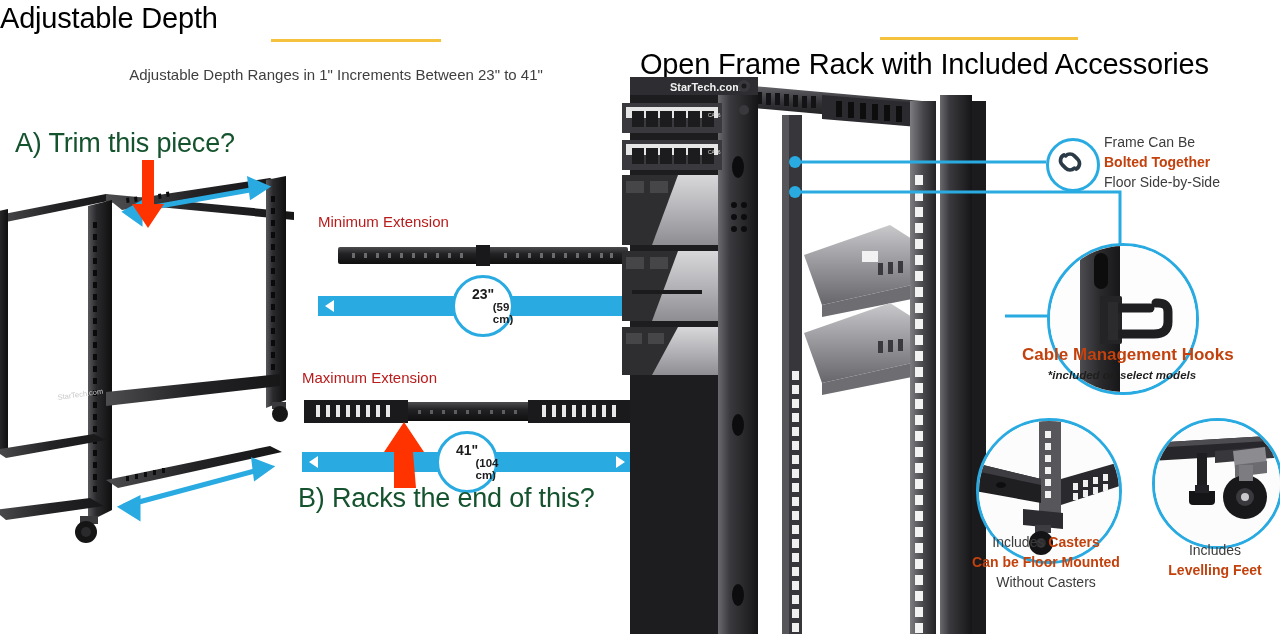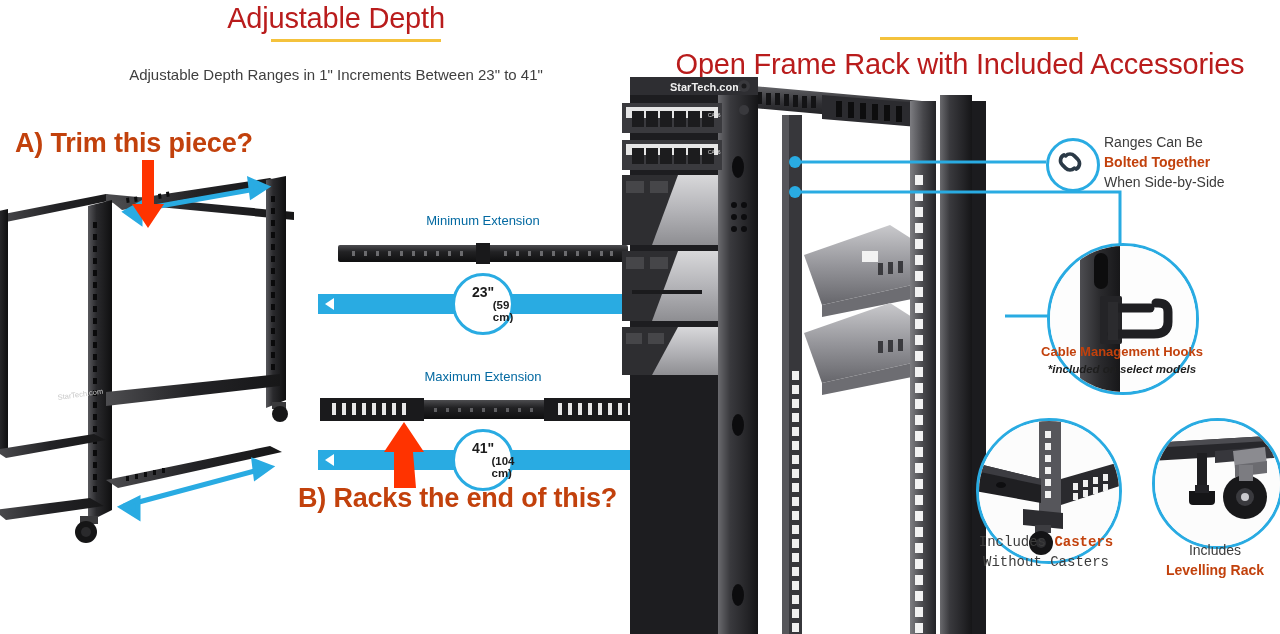--- a/index.html
+++ b/index.html
@@ -13,23 +13,23 @@
     font-family: "Liberation Sans", sans-serif;
     color: #3b3b3b;
     -webkit-font-smoothing: antialiased;
   }
   .stage { position: absolute; inset: 0; }
   .abs { position: absolute; }
 
   
   .heading {
     position: absolute;
-    text-align: center;
+    text-align: left;
     font-weight: 400;
-    color: #b91c1c;
+    color: #000000;
     letter-spacing: -0.2px;
     white-space: nowrap;
   }
   #heading-left  { left: 0;    top: 2px;  width: 672px; font-size: 29px; }
   #heading-right { left: 640px; top: 0px; width: 640px; font-size: 29px; margin-top: 48px; }
   .heading-rule {
     position: absolute;
     height: 3px;
     background: #f4c23c;
   }
@@ -41,41 +41,41 @@
     left: 0; top: 66px; width: 672px;
     text-align: center;
     font-size: 15px;
     color: #3f3f3f;
     white-space: nowrap;
   }
 
   
   .red-note {
     position: absolute;
-    color: #c2410c;
+    color: #14532d;
     font-size: 27px;
-    font-weight: 700;
+    font-weight: 400;
     white-space: nowrap;
     letter-spacing: -0.2px;
   }
   #red-note-a { left: 15px;  top: 128px; }
   #red-note-b { left: 298px; top: 483px; }
 
   
   #left-rack-photo { left: -6px; top: 150px; width: 320px; height: 420px; }
   #center-rack-photo { left: 622px; top: 55px; width: 390px; height: 579px; }
 
   
   .ext-block { position: absolute; width: 330px; }
   #ext-min { left: 318px; top: 213px; }
-  #ext-max { left: 318px; top: 369px; }
+  #ext-max { left: 302px; top: 369px; }
   .ext-title {
-    text-align: center;
-    font-size: 13px;
-    color: #0369a1;
+    text-align: left;
+    font-size: 15px;
+    color: #b91c1c;
     margin-bottom: 11px;
     white-space: nowrap;
   }
   .rail-img { width: 330px; height: 30px; display: block; }
   .dim-wrap { position: relative; width: 330px; height: 46px; margin-top: 12px; }
   .dim-bar {
     position: absolute; left: 0; top: 13px;
     width: 330px; height: 20px;
     background: #29abe2;
   }
@@ -113,21 +113,21 @@
     position: absolute;
     font-size: 14px;
     color: #3c3c3c;
     line-height: 1.42;
     white-space: nowrap;
   }
   .callout-text .b { font-weight: bold; color: #c2410c; }
   .callout-text .i { font-style: italic; font-weight: bold; font-size: 11.5px; color: #1e1e1e; text-align: center; }
   #text-bolt   { left: 1104px; top: 133px; text-align: left; }
   #text-hook   { left: 1022px; top: 343px; width: 200px; text-align: center; }
-  #text-caster { left: 946px;  top: 533px; width: 200px; text-align: center; font-family: Liberation Mono, monospace; }
+  #text-caster { left: 946px;  top: 533px; width: 200px; text-align: center; }
   #text-feet   { left: 1155px; top: 541px; width: 120px; text-align: center; }
 
   
   #leader-lines { position: absolute; left: 0; top: 0; width: 1280px; height: 634px; pointer-events: none; }
 </style>
 </head>
 <body>
 
 <div class="stage">
 
@@ -586,23 +586,23 @@
 
   <div class="callout-circle" id="circle-bolt">
     <svg viewBox="0 0 48 48" width="42" height="42" style="margin:0;display:block">
       <g fill="none" stroke="#2b3a47" stroke-width="4.2" stroke-linecap="round">
         <path d="M19 17 a7 7 0 0 1 10 0 l4 4 a7 7 0 0 1 -2 11"></path>
         <path d="M29 31 a7 7 0 0 1 -10 0 l-4 -4 a7 7 0 0 1 2 -11"></path>
       </g>
     </svg>
   </div>
   <div class="callout-text" id="text-bolt">
-    <div>Ranges Can Be</div>
+    <div>Frame Can Be</div>
     <div class="b">Bolted Together</div>
-    <div>When Side-by-Side</div>
+    <div>Floor Side-by-Side</div>
   </div>
 
   <div class="callout-circle" id="circle-hook">
     <svg viewBox="0 0 146 146" width="146" height="146" style="display:block">
       <defs>
         <linearGradient id="hookPost" x1="0" y1="0" x2="1" y2="0">
           <stop offset="0" stop-color="#4d4d51"></stop>
           <stop offset="0.5" stop-color="#2a2a2d"></stop>
           <stop offset="1" stop-color="#171719"></stop>
         </linearGradient>
@@ -618,21 +618,21 @@
       <g stroke="#1f1f22" stroke-width="9" fill="none" stroke-linecap="round">
         <path d="M64 62 L100 62"></path>
       </g>
       <g stroke="#1f1f22" stroke-width="9" fill="none" stroke-linejoin="round" stroke-linecap="round">
         <path d="M62 88 L104 88 Q118 88 118 76 L118 66 Q118 56 106 57"></path>
       </g>
       <rect x="58" y="56" width="10" height="38" fill="#2b2b2e"></rect>
     </svg>
   </div>
   <div class="callout-text" id="text-hook">
-    <div class="b" style="font-size:13px">Cable Management Hooks</div>
+    <div class="b" style="font-size:17px">Cable Management Hooks</div>
     <div class="i">*included on select models</div>
   </div>
 
   <div class="callout-circle" id="circle-caster">
     <svg viewBox="0 0 140 140" width="140" height="140" style="display:block">
       <rect x="0" y="0" width="140" height="140" fill="#fcfcfc"></rect>
 
       <rect x="60" y="-4" width="22" height="110" fill="#56565b"></rect>
       <g fill="#f2f2f2">
         <rect x="66" y="10" width="6" height="7"></rect>
@@ -664,20 +664,21 @@
       <ellipse cx="62" cy="122" rx="12" ry="12" fill="#141416"></ellipse>
       <ellipse cx="62" cy="122" rx="5" ry="5" fill="#2d2d30"></ellipse>
       <ellipse cx="22" cy="64" rx="5" ry="3" fill="#0e0e10"></ellipse>
     </svg>
   </div>
   <div class="callout-text" id="text-caster">
     <div>
       <span>Includes</span>
       <span class="b">Casters</span>
     </div>
+    <div class="b">Can be Floor Mounted</div>
     <div>Without Casters</div>
   </div>
 
   <div class="callout-circle" id="circle-feet">
     <svg viewBox="0 0 125 125" width="125" height="125" style="display:block">
       <rect x="0" y="0" width="125" height="125" fill="#fcfcfc"></rect>
 
       <polygon points="-4,22 130,14 130,32 -4,40" fill="#27272b"></polygon>
       <polygon points="-4,22 130,14 130,19 -4,27" fill="#4c4c51"></polygon>
 
@@ -691,16 +692,16 @@
       <polygon points="78,30 110,26 112,44 80,48" fill="#8b8b90"></polygon>
       <polygon points="80,44 112,40 112,52 80,56" fill="#6b6b70"></polygon>
       <ellipse cx="90" cy="76" rx="22" ry="22" fill="#18181a"></ellipse>
       <ellipse cx="90" cy="76" rx="9" ry="9" fill="#3a3a3e"></ellipse>
       <ellipse cx="90" cy="76" rx="4" ry="4" fill="#c9c9cd"></ellipse>
       <rect x="84" y="44" width="14" height="16" fill="#7c7c81"></rect>
     </svg>
   </div>
   <div class="callout-text" id="text-feet">
     <div>Includes</div>
-    <div class="b">Levelling Rack</div>
+    <div class="b">Levelling Feet</div>
   </div>
 
 </div>
 
 </body></html>

